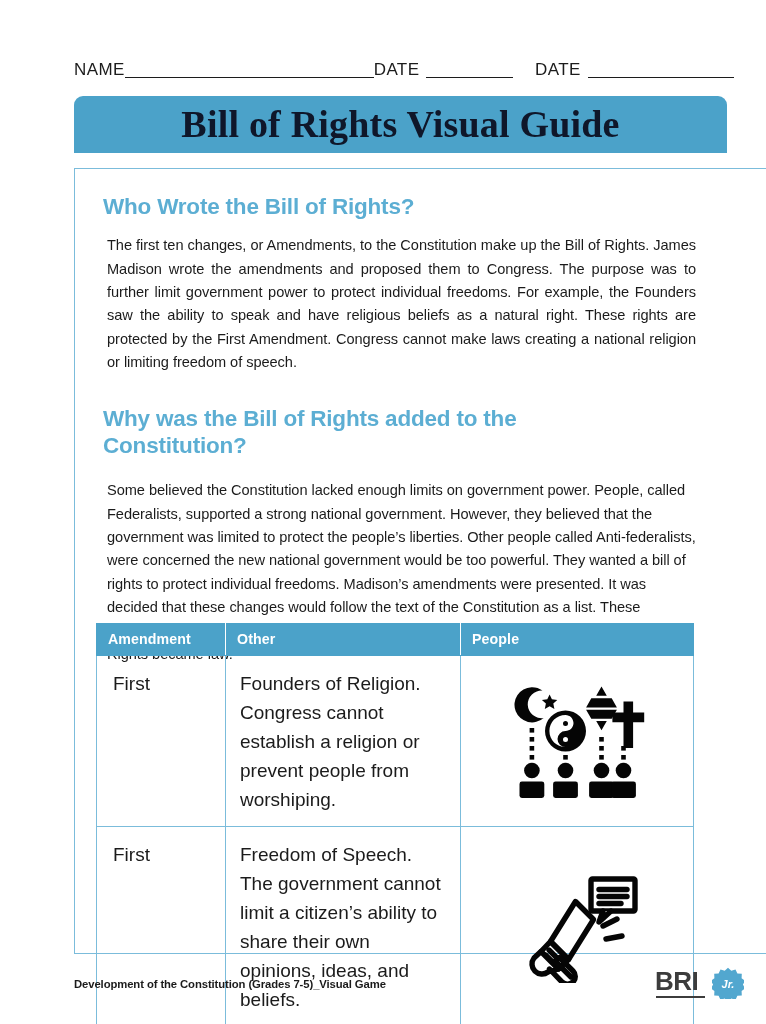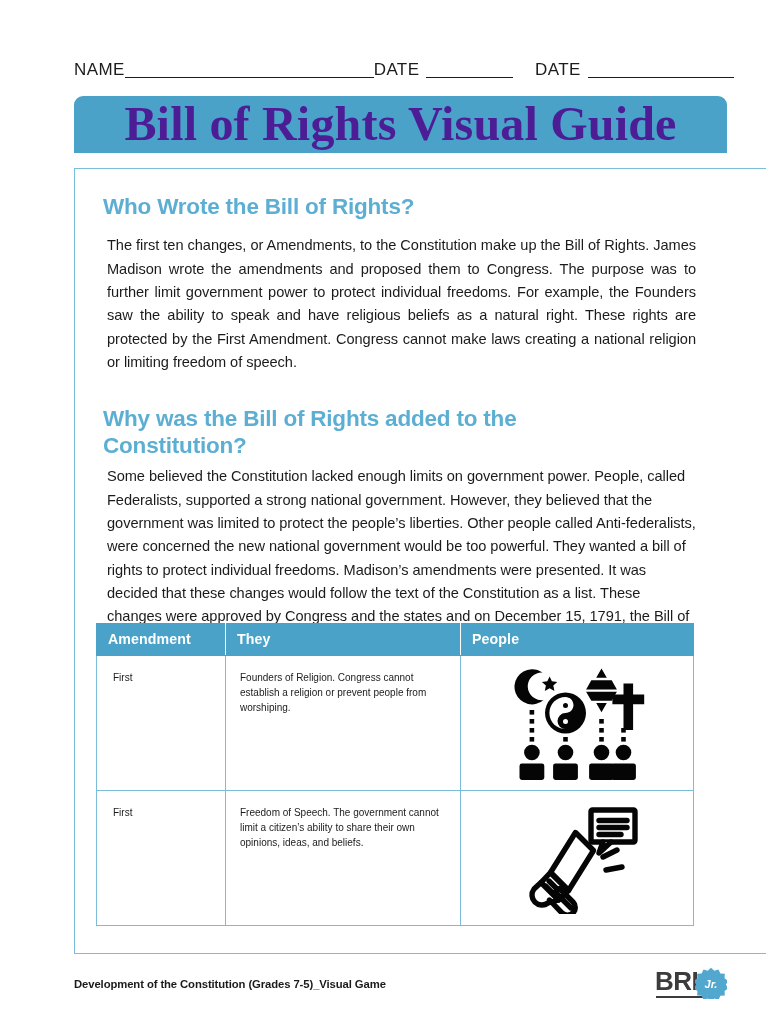--- a/index.html
+++ b/index.html
@@ -59,22 +59,22 @@
     background: #4ba2c9;
     border-radius: 9px 9px 0 0;
     display: flex;
     align-items: center;
     justify-content: center;
     box-sizing: border-box;
   }
   .banner-title {
     font-family: "Liberation Serif", serif;
     font-weight: 700;
-    font-size: 48px;
-    color: #4c1d95;
+    font-size: 38px;
+    color: #0f172a;
     letter-spacing: 0.2px;
     line-height: 1;
     padding-bottom: 2px;
   }
 
   
   .content-box {
     position: absolute;
     left: 74px;
     top: 168px;
@@ -96,21 +96,21 @@
     font-family: "Liberation Sans", sans-serif;
     font-weight: 700;
     font-size: 22.5px;
     color: #5caed3;
     margin: 0 0 14px 0;
     line-height: 1.22;
     letter-spacing: -0.2px;
   }
   h2.sec.two {
     margin-top: 30px;
-    margin-bottom: 6px;
+    margin-bottom: 20px;
     max-width: 500px;
   }
   p.body {
     font-family: "Liberation Sans", sans-serif;
     font-size: 14.6px;
     color: #1b1b1b;
     margin: 4px;
     line-height: 1.60;
     text-align: justify;
     letter-spacing: -0.05px;
@@ -145,21 +145,21 @@
     height: 29px;
   }
   .tbl thead th:last-child { border-right-color: #4ba2c9; }
   .col-a { width: 129px; }
   .col-b { width: 235px; }
   .col-c { width: 233px; }
 
   .tbl tbody td {
     padding: 14px 12px 12px 14px;
     font-family: "Liberation Sans", sans-serif;
-    font-size: 10px;
+    font-size: 19px;
     color: #1b1b1b;
     line-height: 1.52;
     height: 135px;
   }
   .tbl tbody td.amend { padding-left: 16px; }
   .tbl tbody td.img-cell {
     padding: 0;
     text-align: center;
     vertical-align: middle;
   }
@@ -204,21 +204,21 @@
   .logo-underline {
     position: absolute;
     left: 1px;
     top: 30px;
     width: 49px;
     height: 2.4px;
     background: #3c3c3c;
   }
   .logo-badge {
     position: absolute;
-    left: 40px;
+    left: 57px;
     top: 1px;
     width: 32px;
     height: 32px;
   }
   .logo-badge svg { display: block; }
 </style>
 </head>
 <body>
 
 <div class="page">
@@ -249,21 +249,21 @@
 
     <table class="tbl">
       <colgroup>
         <col class="col-a">
           <col class="col-b">
           <col class="col-c">
       </colgroup>
       <thead>
         <tr>
           <th>Amendment</th>
-          <th>They</th>
+          <th>Other</th>
           <th>People</th>
         </tr>
       </thead>
       <tbody>
         <tr>
           <td class="amend">First</td>
           <td>Founders of Religion. Congress cannot establish a religion or prevent people from worshiping.</td>
           <td class="img-cell">
             <div class="icon-wrap">
               <svg width="136" height="114" viewBox="0 0 136 114" fill="#050505" aria-hidden="true">

